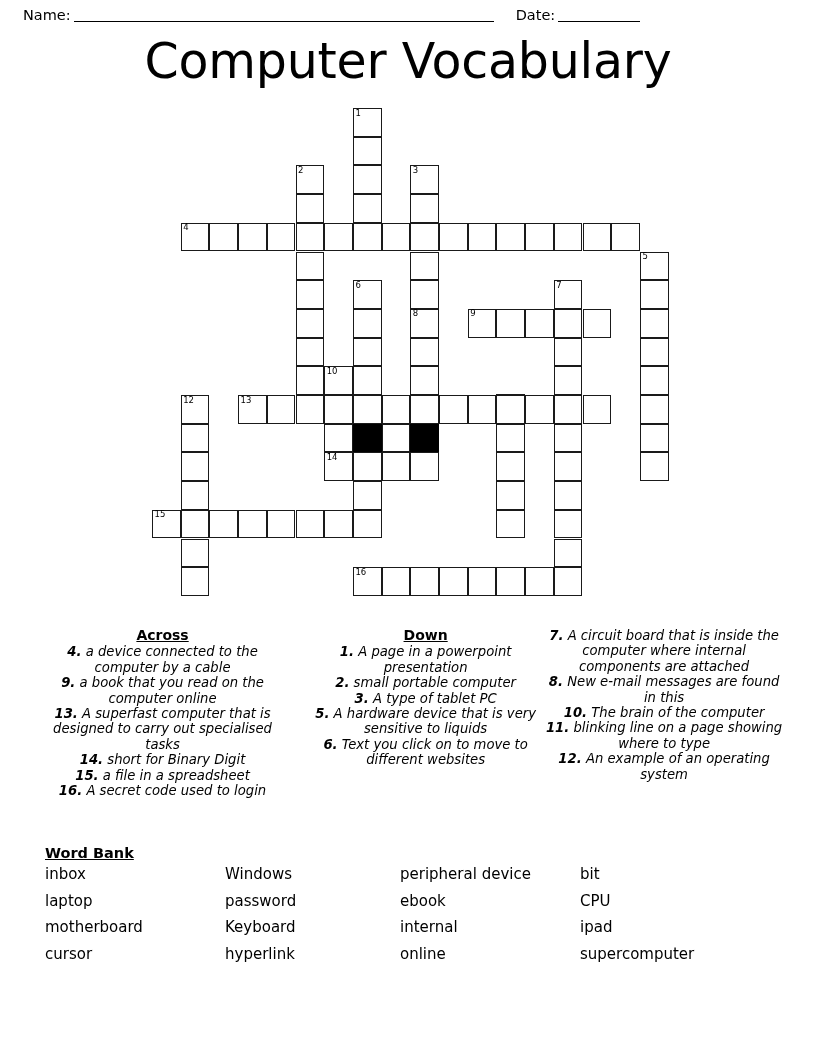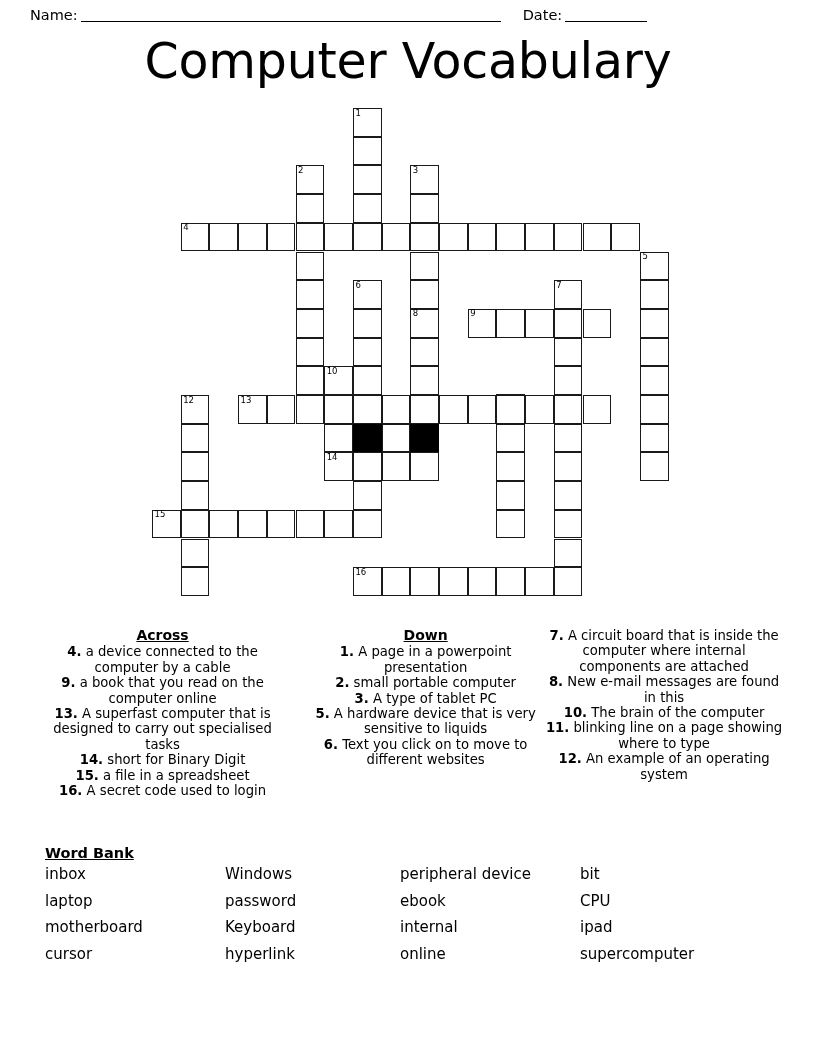--- a/index.html
+++ b/index.html
@@ -15,21 +15,21 @@
   }
 
   
   .name-date-row {
     position: absolute;
     left: 0; top: 0;
     width: 816px;
     height: 30px;
     display: flex;
     align-items: center;
-    padding: 0 70px 0 30px;
+    padding: 0 70px 0 23px;
     font-size: 14.5px;
   }
   .nd-label { white-space: nowrap; }
   .nd-rule {
     display: inline-block;
     border-bottom: 1.3px solid #000;
     height: 13px;
   }
   .nd-rule.long { width: 420px; margin-left: 3px; }
   .nd-rule.short { width: 82px; margin-left: 3px; }
@@ -86,21 +86,21 @@
   .clue-col.c1 { width: 243px; }
   .clue-col.c2 { width: 243px; margin-left: 28px; }
   .clue-col.c3 { width: 250px; }
   .clue-heading {
     font-weight: bold;
     text-decoration: underline;
     font-size: 14px;
     margin-bottom: 1px;
     display: block;
   }
-  .clue-item { display: block; margin: 0; }
+  .clue-item { display: block; margin: 0; font-style: italic; }
   .clue-num { font-weight: bold; }
 
   
   #wordbank {
     position: absolute;
     left: 45px; top: 845px;
     width: 740px;
   }
   .wb-heading {
     font-weight: bold;

